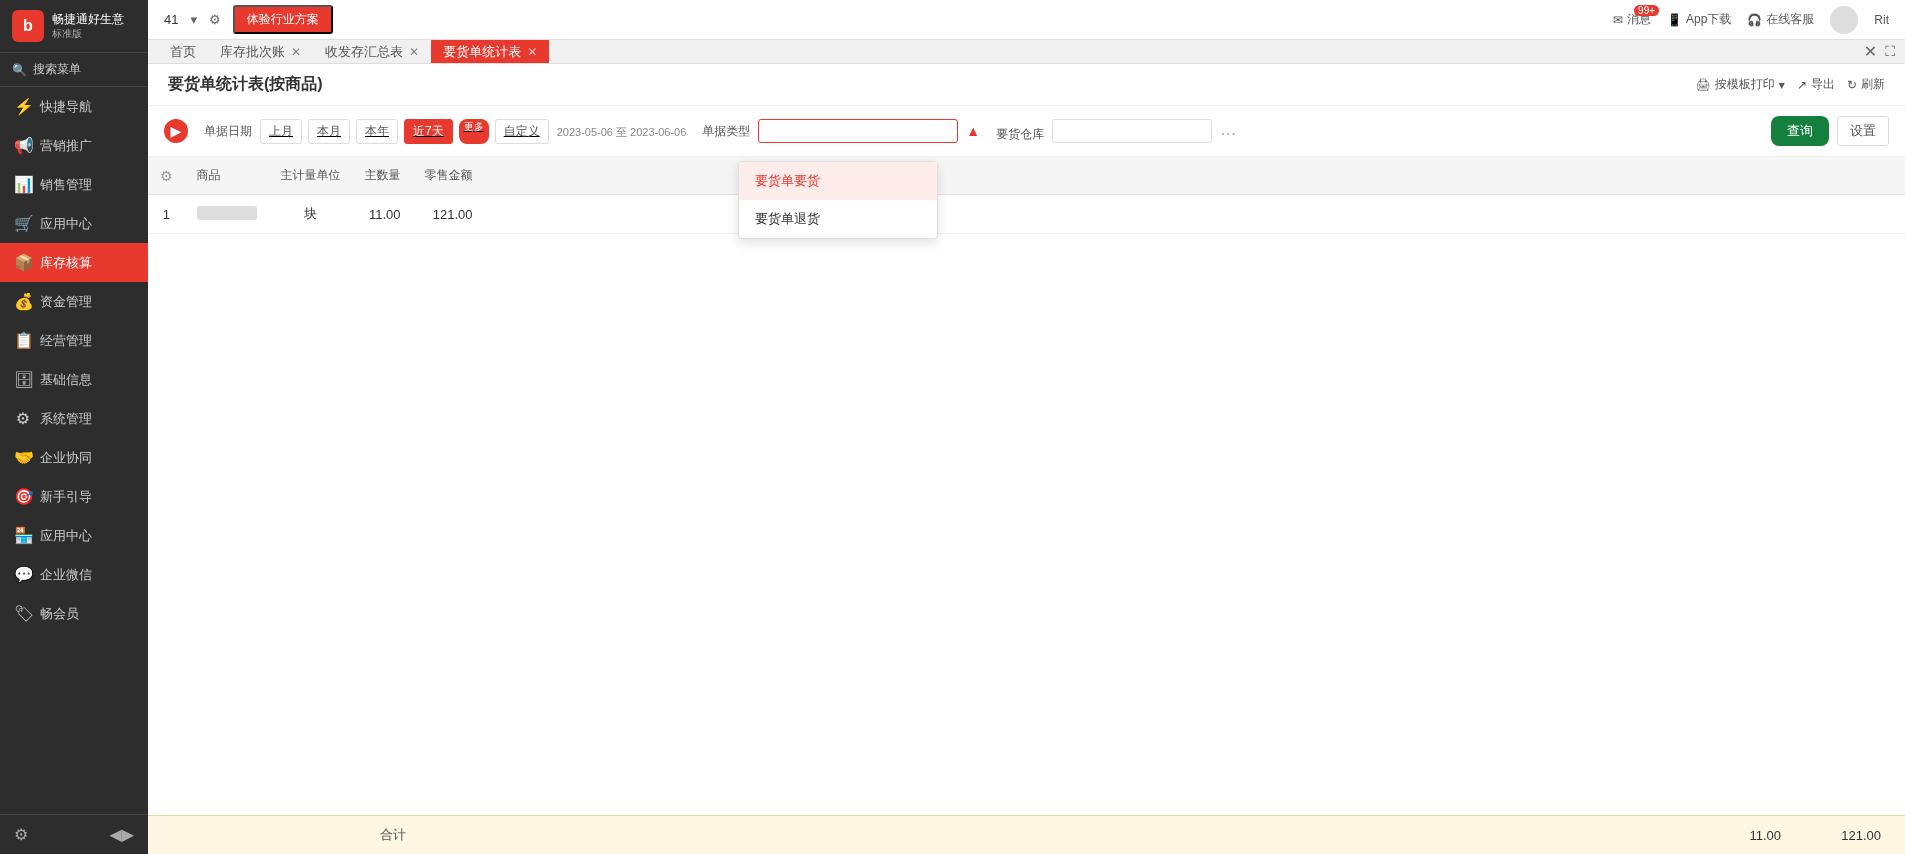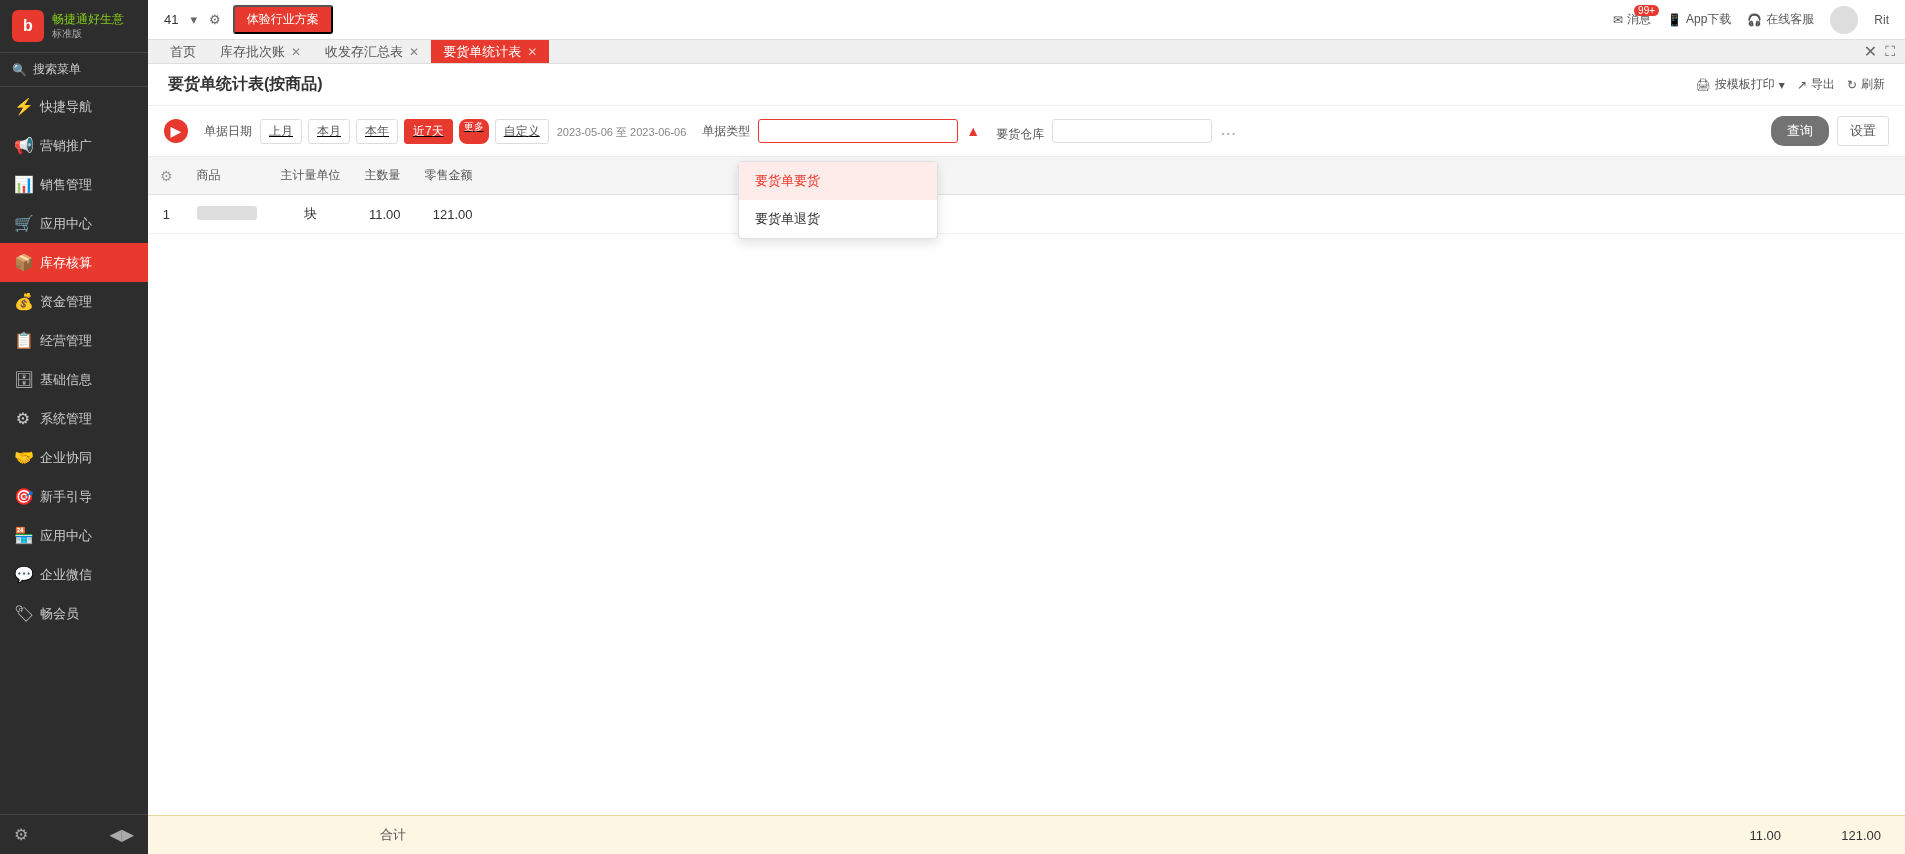--- a/index.html
+++ b/index.html
@@ -27,21 +27,21 @@
       border-radius: 6px;
       display: flex;
       align-items: center;
       justify-content: center;
       color: white;
       font-weight: bold;
       font-size: 16px;
       margin-right: 8px;
       flex-shrink: 0;
     }
-    .sidebar-logo-text { color: #84cc16; font-size: 12px; line-height: 1.4; }
+    .sidebar-logo-text { color: #ffffff; font-size: 12px; line-height: 1.4; }
     .sidebar-logo-sub { color: #aaa; font-size: 10px; }
 
     .sidebar-search {
       display: flex;
       align-items: center;
       padding: 8px 12px;
       color: #ccc;
       font-size: 12px;
       cursor: pointer;
       border-bottom: 1px solid #444;
@@ -240,25 +240,25 @@
       padding: 4px 8px;
       font-size: 12px;
       width: 160px;
       outline: none;
       color: #333;
     }
     .filter-more-icon { color: #aaa; cursor: pointer; font-size: 16px; }
 
     .filter-actions { display: flex; gap: 8px; margin-left: auto; }
     .btn-query {
-      background: #737373;
+      background: #15803d;
       color: white;
       border: none;
       padding: 5px 16px;
-      border-radius: 13px;
+      border-radius: 8px;
       cursor: pointer;
       font-size: 13px;
     }
     .btn-settings {
       background: #fff;
       color: #555;
       border: 1px solid #ddd;
       padding: 5px 12px;
       border-radius: 3px;
       cursor: pointer;

